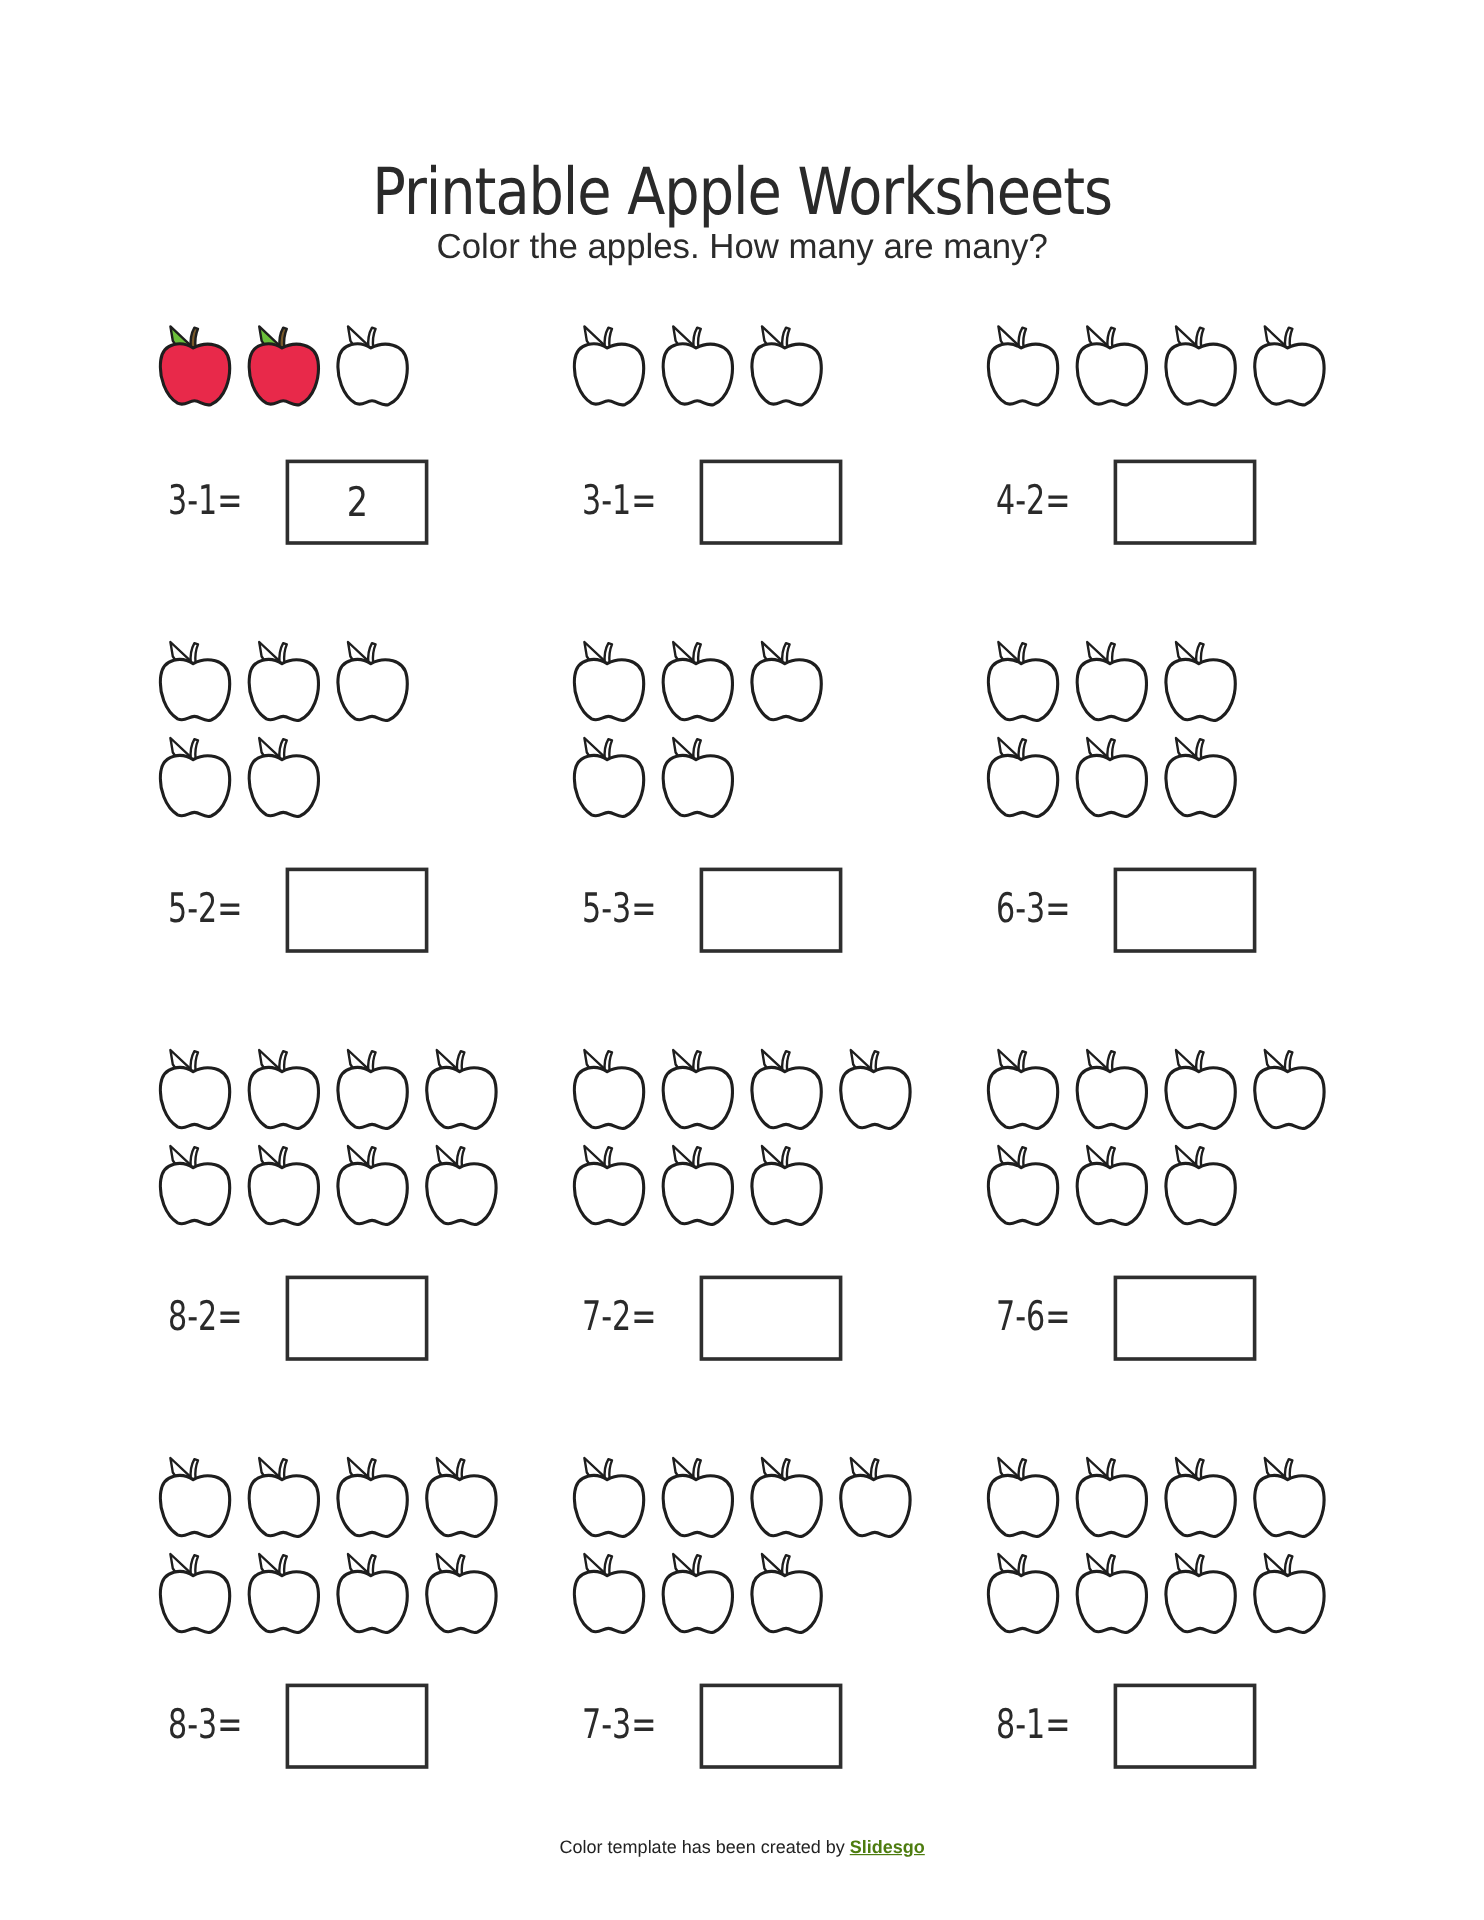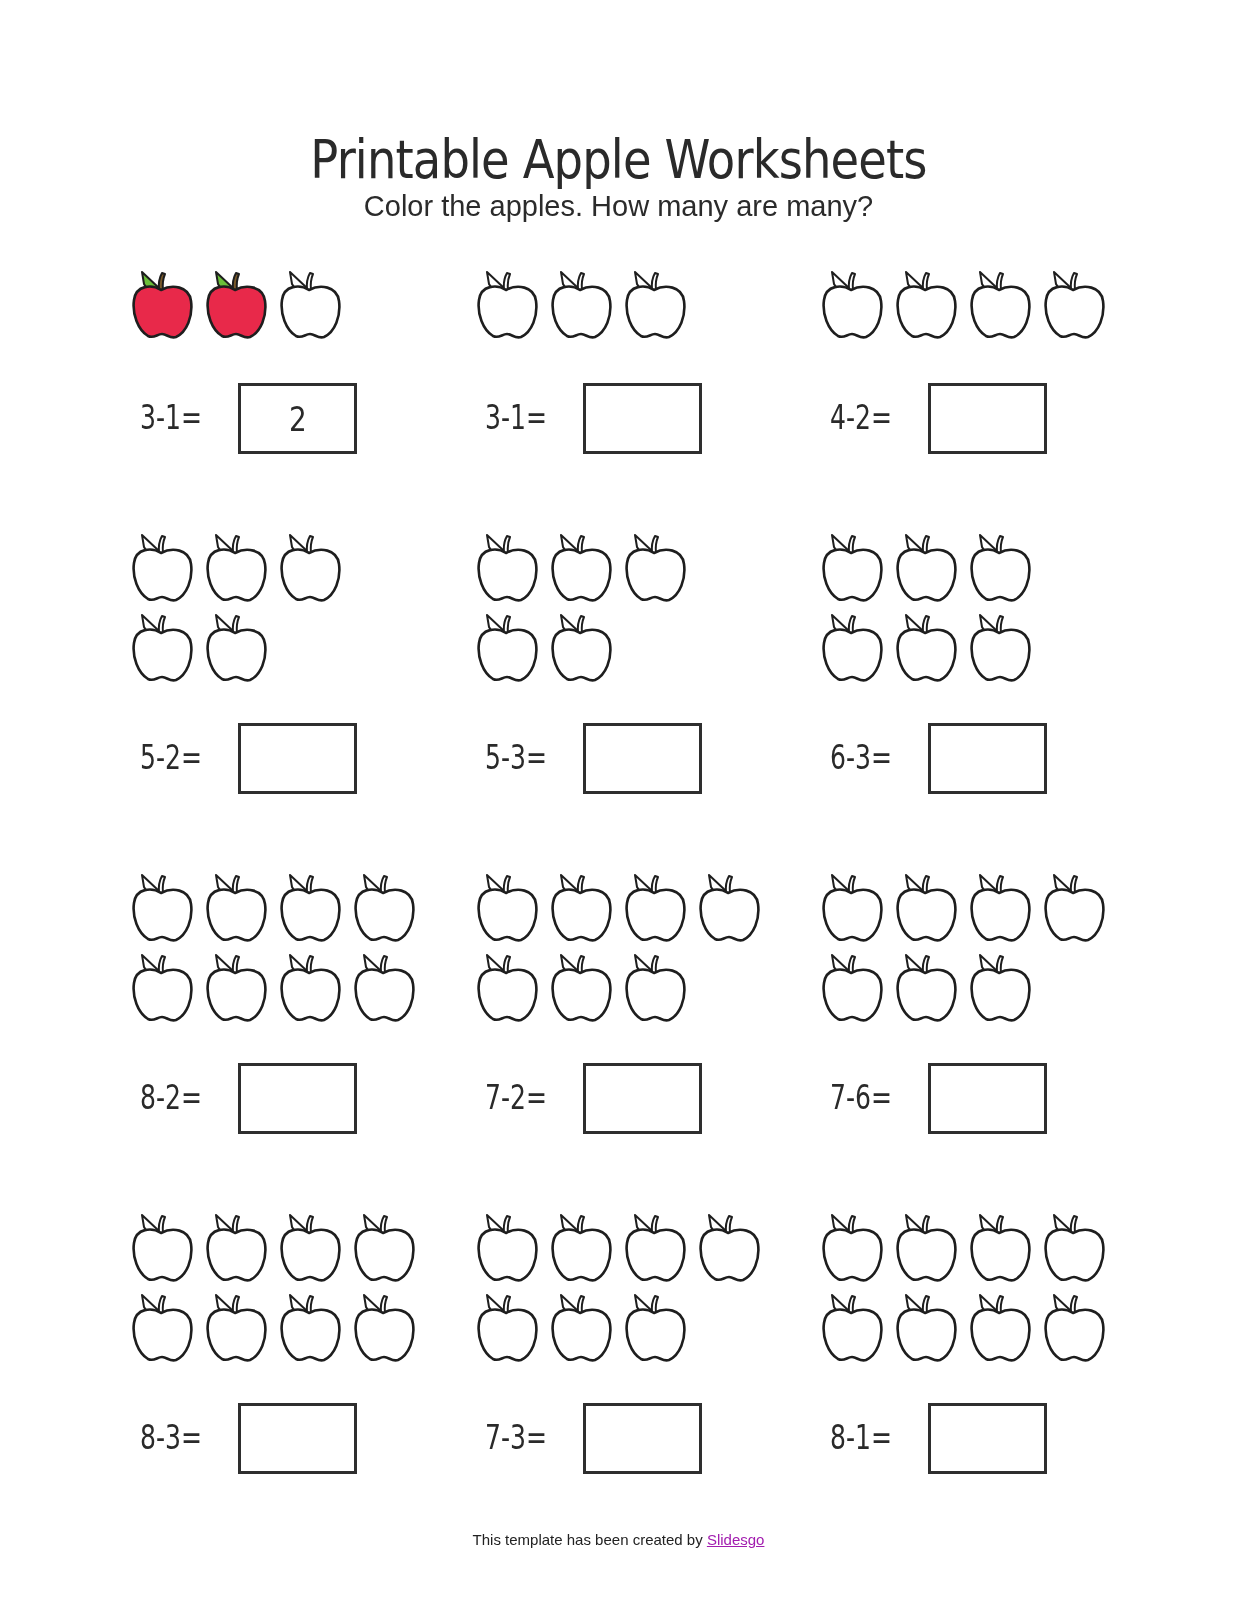--- a/index.html
+++ b/index.html
@@ -13,21 +13,21 @@
     .apple { position: absolute; width: 62px; height: 70px; }
     .equation { position: absolute; font-family: "DejaVu Sans Condensed", "DejaVu Sans", sans-serif;
                 font-size: 34px; color: #2a2a2a; transform: scaleX(0.82); transform-origin: left center;
                 line-height: 40px; }
     .answer-box { position: absolute; width: 113px; height: 65px; border: 3px solid #2e2e2e;
                   background: #fff; display: flex; align-items: center; justify-content: center;
                   font-family: "DejaVu Sans", sans-serif; font-size: 34px; color: #2a2a2a; box-sizing: content-box; }
     .answer-box span { display: inline-block; transform: scaleX(0.82); }
     .footer { position: absolute; left: 0; width: 1237px; top: 1531px; text-align: center;
               font-family: "Liberation Sans", sans-serif; font-size: 15px; color: #222; }
-    .footer a { color: #a21caf; font-weight: normal; text-decoration: underline; }
+    .footer a { color: #4d7c0f; font-weight: bold; text-decoration: underline; }
   </style>
 </head>
 <body>
 
 <h1 class="title">Printable Apple Worksheets</h1>
 <div class="subtitle">Color the apples. How many are many?</div>
 
 <div id="grid">
     <div class="apple" style="left: 132px; top: 270px;"><svg width="62" height="70" viewBox="0 0 62 70">
         <path d="M10 2 L27 18 Q16 22 12 14 Z" fill="#6BBF3A" stroke="#1e1e1e" stroke-width="2" stroke-linejoin="round"></path>
@@ -428,14 +428,14 @@
         <path d="M27 20 Q26 10 30 3 L33 4 Q30 11 31 20 Z" fill="#ffffff" stroke="#1e1e1e" stroke-width="2" stroke-linejoin="round"></path>
         <path d="M29 20 C20 14 4 15 2 30 C0 44 6 60 16 66 C22 69 25 64 30 64 C35 64 38 69 44 67 C55 62 61 46 59 31 C57 16 40 14 29 20 Z" fill="#ffffff" stroke="#1e1e1e" stroke-width="2.6" stroke-linejoin="round"></path>
       </svg></div>
     <div class="equation" style="left: 830px; top: 1417px;">8-1=</div>
     <div class="answer-box" style="left: 928px; top: 1403px;">
       <span></span>
     </div>
   </div>
 
 <div class="footer">
-  <span>This template has been created by </span><a>Slidesgo</a>
+  <span>Color template has been created by </span><a>Slidesgo</a>
 </div>
 
 </body></html>

